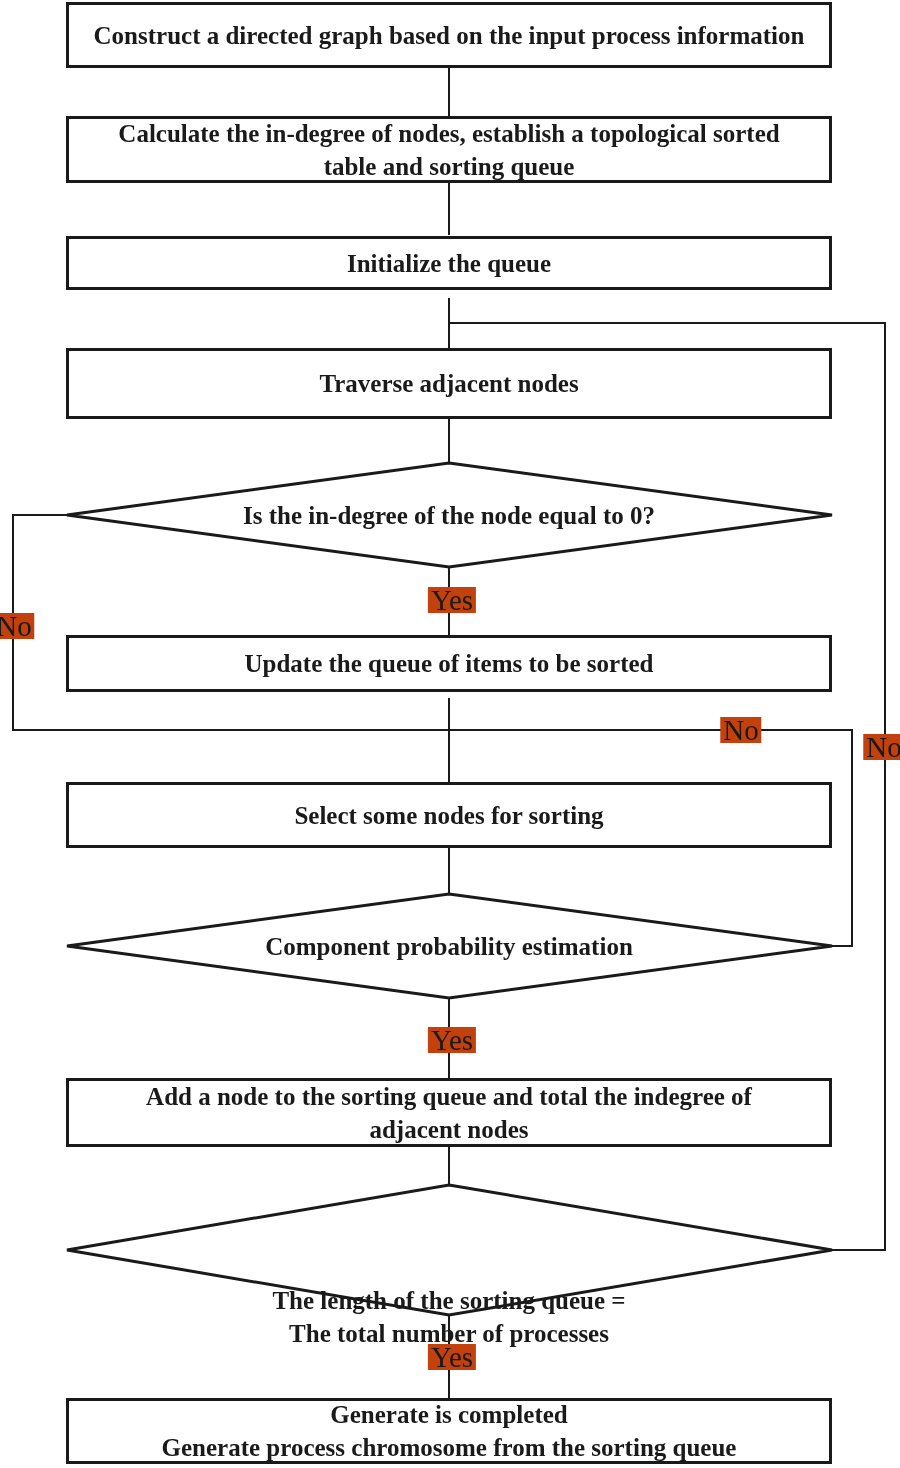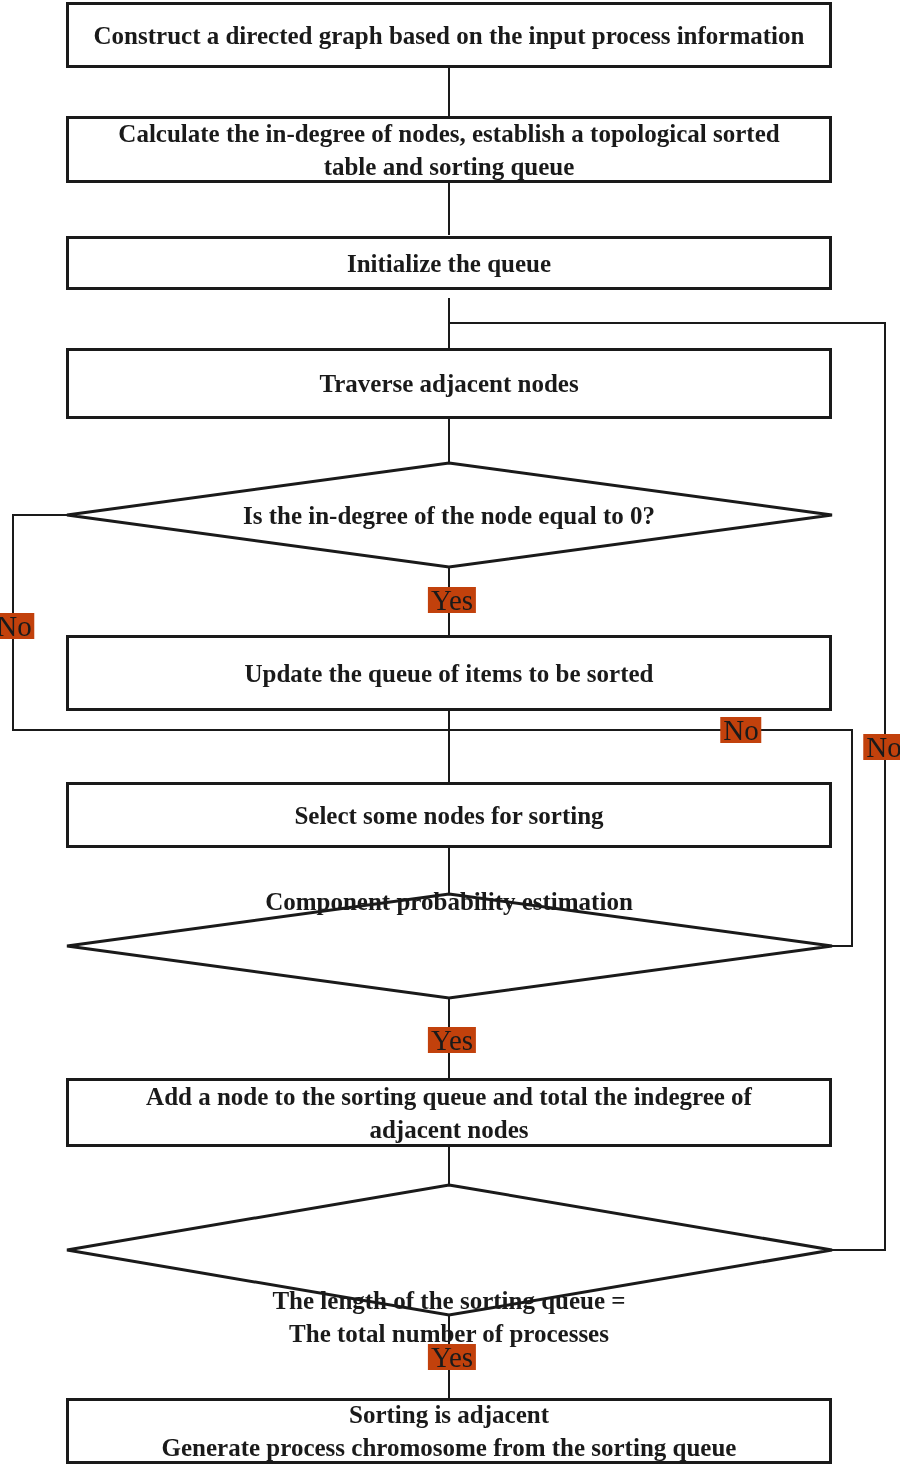--- a/index.html
+++ b/index.html
@@ -97,43 +97,43 @@
   </div>
 
   <div class="box" style="top:236px;height:54px">
     <div class="line">Initialize the queue</div>
   </div>
 
   <div class="box" style="top:348px;height:71px">
     <div class="line">Traverse adjacent nodes</div>
   </div>
 
-  <div class="box" style="top:635px;height:76px">
+  <div class="box" style="top:635px;height:57px">
     <div class="line">Update the queue of items to be sorted</div>
   </div>
 
   <div class="box" style="top:782px;height:66px">
     <div class="line">Select some nodes for sorting</div>
   </div>
 
   <div class="box" style="top:1078px;height:69px">
     <div class="line">Add a node to the sorting queue and total the indegree of</div>
     <div class="line">adjacent nodes</div>
   </div>
 
   <div class="box" style="top:1398px;height:66px">
-    <div class="line">Sorting is adjacent</div>
+    <div class="line">Generate is completed</div>
     <div class="line">Generate process chromosome from the sorting queue</div>
   </div>
 
   <div class="dtext" style="left:99px;top:499px;width:700px;height:32px">
     <div class="line">Is the in-degree of the node equal to 0?</div>
   </div>
 
-  <div class="dtext" style="left:99px;top:885px;width:700px;height:32px">
+  <div class="dtext" style="left:99px;top:930px;width:700px;height:32px">
     <div class="line">Component probability estimation</div>
   </div>
 
   <div class="dtext" style="left:99px;top:1284px;width:700px;height:66px">
     <div class="line">The length of the sorting queue =</div>
     <div class="line">The total number of processes</div>
   </div>
 
   <div class="elabel" style="left:452px;top:600px">Yes</div>
   <div class="elabel" style="left:14px;top:626px">No</div>

